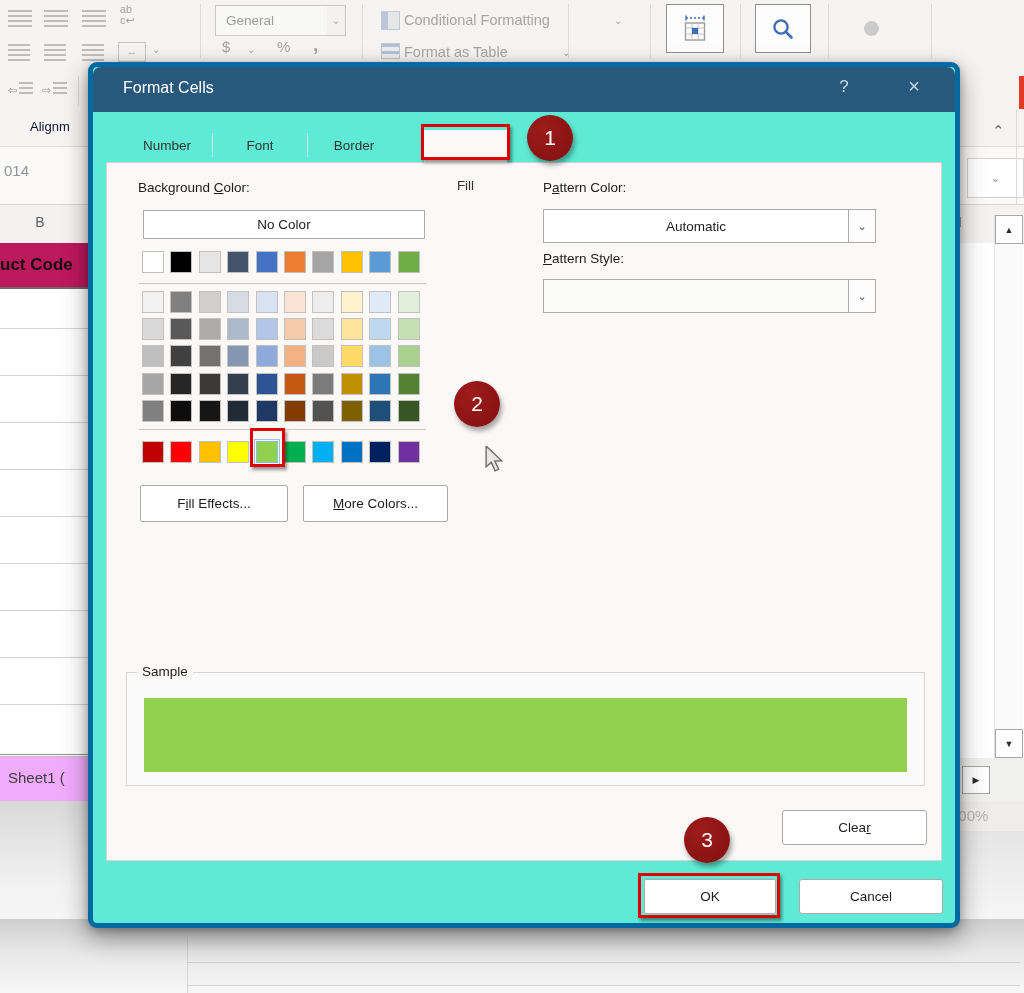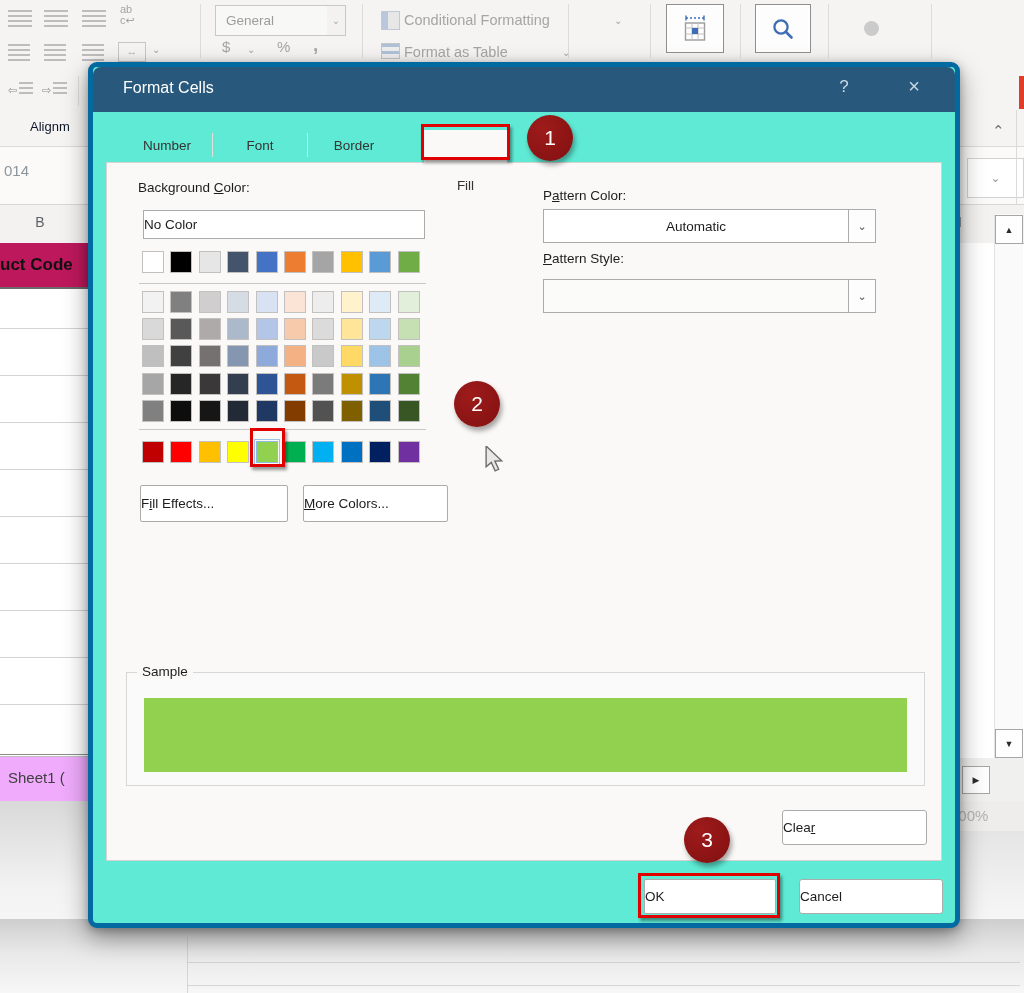--- a/index.html
+++ b/index.html
@@ -25,21 +25,21 @@
   
   #dialog{left:88px;top:62px;width:862px;height:856px;background:#5eead4;border:5px solid #0369a1;border-radius:9px;box-shadow:0 10px 26px rgba(0,0,0,.38),0 2px 8px rgba(0,0,0,.25);}
   #dlg-titlebar{left:0;top:0;width:100%;height:45px;background:#28587C;border-radius:8px 8px 0 0;}
   #dlg-title{left:30px;top:12px;color:#fff;font-size:16px;}
   .titlebar-btn{color:#C8D9E6;font-size:17px;text-align:center;width:26px;top:10px;}
   .dlg-tab{top:64px;height:30px;line-height:30px;text-align:center;font-size:13.5px;color:#333;}
   .tabsep{top:66px;width:1px;height:24px;background:#E2E0DE;}
   #content{left:13px;top:95px;width:834px;height:697px;background:#FAF9F8;border:1px solid #D5D2CF;}
   .lbl{font-size:13.5px;color:#1D1D1D;}
   .u{text-decoration:underline;}
-  .btn{background:#FFFFFF;border:1px solid #ABABAB;border-radius:2px;font-size:13.5px;color:#1D1D1D;display:flex;align-items:center;justify-content:flex-start;}
+  .btn{background:#FFFFFF;border:1px solid #ABABAB;border-radius:2px;font-size:13.5px;color:#1D1D1D;display:flex;align-items:center;justify-content:center;}
   .combo{background:#fff;border:1px solid #ABABAB;font-size:13.5px;color:#1D1D1D;}
   .combo .val{position:absolute;left:0;right:27px;top:0;bottom:0;display:flex;align-items:center;justify-content:center;}
   .combo .arrow{position:absolute;right:0;top:0;bottom:0;width:26px;border-left:1px solid #ABABAB;color:#555;font-size:11px;display:flex;align-items:center;justify-content:center;background:#FDFDFD;}
   .swgrid{display:grid;grid-template-columns:repeat(10,22px);column-gap:6.4px;}
   .sw{width:22px;height:22px;border:1px solid #C3C1BF;box-sizing:border-box;}
   .sw.selected{border:1px solid #8FBBE2;outline:1px solid #9CC3E5;outline-offset:1px;}
   .swsep{height:1px;background:#C9C8C6;}
   .groupbox{border:1px solid #D8D6D4;background:#FBFAFA;}
   .groupbox-label{position:absolute;top:-9px;left:10px;background:#FAF9F8;padding:0 5px;font-size:13.5px;color:#1D1D1D;}
   
@@ -271,21 +271,21 @@
 
       <div class="abs ann-box" style="left:143px;top:265px;width:29px;height:33px;"></div>
 
       <div class="abs btn" style="left:196px;top:322px;width:143px;height:35px;">
           <span><span></span><span class="u">M</span><span>ore Colors...</span></span>
         </div>
       <div class="abs btn" style="left:33px;top:322px;width:146px;height:35px;">
           <span><span>F</span><span class="u">i</span><span>ll Effects...</span></span>
         </div>
 
-      <div class="abs lbl" style="left:436px;top:17px;margin-top:8px;"><span>P</span><span class="u">a</span><span>ttern Color:</span></div>
+      <div class="abs lbl" style="left:436px;top:17px;"><span>P</span><span class="u">a</span><span>ttern Color:</span></div>
       <div class="abs combo" style="left:436px;top:46px;width:331px;height:32px;">
         <span class="val">Automatic</span>
         <span class="arrow">⌄</span>
       </div>
       <div class="abs lbl" style="left:436px;top:88px;"><span></span><span class="u">P</span><span>attern Style:</span></div>
       <div class="abs combo" style="left:436px;top:116px;width:331px;height:32px;background:#FBFBFA;">
         <span class="val"></span>
         <span class="arrow">⌄</span>
       </div>
 

